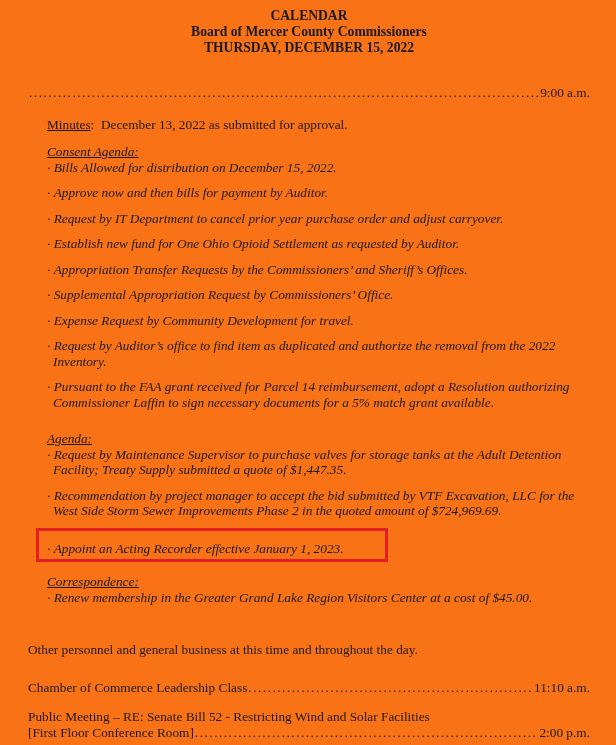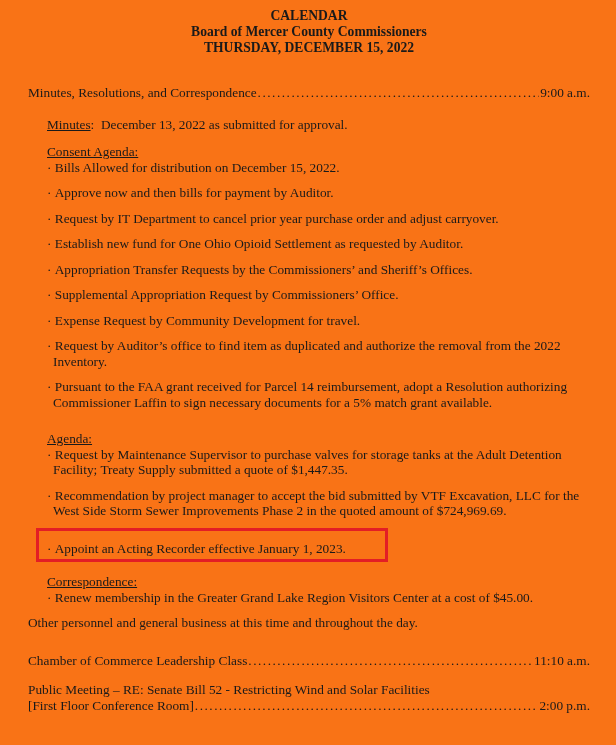--- a/index.html
+++ b/index.html
@@ -16,51 +16,50 @@
     overflow:hidden;
   }
   .doc-header{text-align:center;font-weight:bold;font-size:13.6px;line-height:16px;margin-bottom:29px;}
   .sched-row{display:flex;align-items:baseline;}
   .sched-label{white-space:nowrap;}
   .sched-time{white-space:nowrap;}
   .leader{flex:1 1 auto;overflow:hidden;white-space:nowrap;letter-spacing:1.5px;margin:0 1px;}
   .leader::after{content:"..................................................................................................................................................................................";}
   .minutes-line{margin:16px 0 0 19px;}
   .u{text-decoration:underline;}
-  #sections .section{margin-left:19px;margin-top:12px;}
+  #sections .section{margin-left:19px;margin-top:12px;font-style:italic;}
   #sections .section:nth-of-type(2){margin-top:21px;}
   .section-heading{text-decoration:underline;}
   .bullet-item{padding-left:6px;text-indent:-6px;margin-bottom:10px;}
   .bullet-item::before{content:"\00B7\00A0";}
   .section .bullet-item:first-of-type{margin-top:8px;}
   .highlight-box{
     border:3px solid var(--hl,#e31e25);
     box-sizing:border-box;
     width:352px;
     margin:-1px 0 10px -11px;
     padding:2px 4px 3px 8px;
   }
   .highlight-box .bullet-item{margin:0;}
-  .other-line{margin:10px 0 0 0;}
+  .other-line{margin:37px 0 0 0;}
   .bottom1{margin-top:22px;justify-content:flex-end;}
   .pm-block{margin-top:14px;}
 </style>
 </head>
 <body>
 
 <div class="page">
 
   <header class="doc-header">
     <div>CALENDAR</div>
     <div>Board of Mercer County Commissioners</div>
     <div>THURSDAY, DECEMBER 15, 2022</div>
   </header>
 
   <div class="sched-row">
-    <span class="sched-label">Minutes, Resolutions, and Correspondence</span>
     <span class="leader"></span>
     <span class="sched-time">9:00 a.m.</span>
   </div>
 
   <div class="minutes-line"><span class="u">Minutes</span><span>:</span>&nbsp;&nbsp;<span>December 13, 2022 as submitted for approval.</span></div>
 
   <div id="sections">
       <div class="section">
         <div class="section-heading">Consent Agenda:</div>
         <div class="bullet-item">Bills Allowed for distribution on December 15, 2022.</div>

